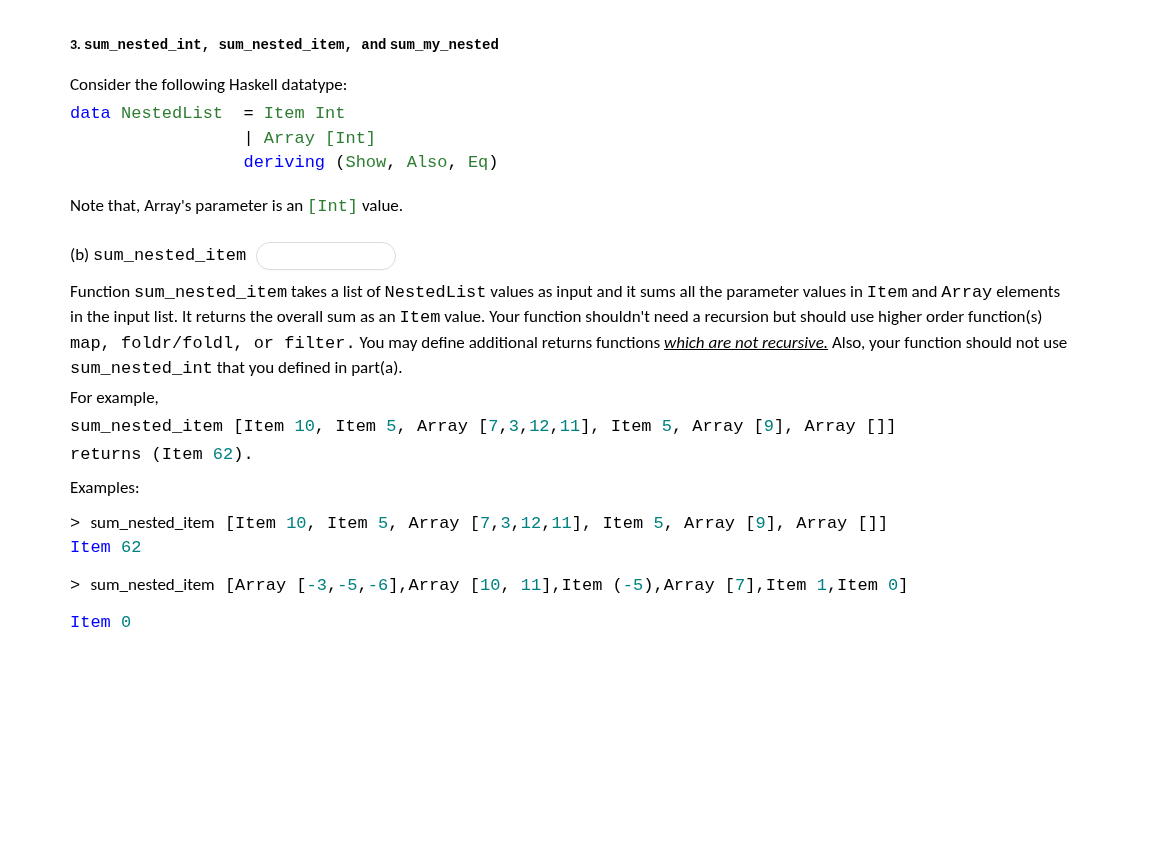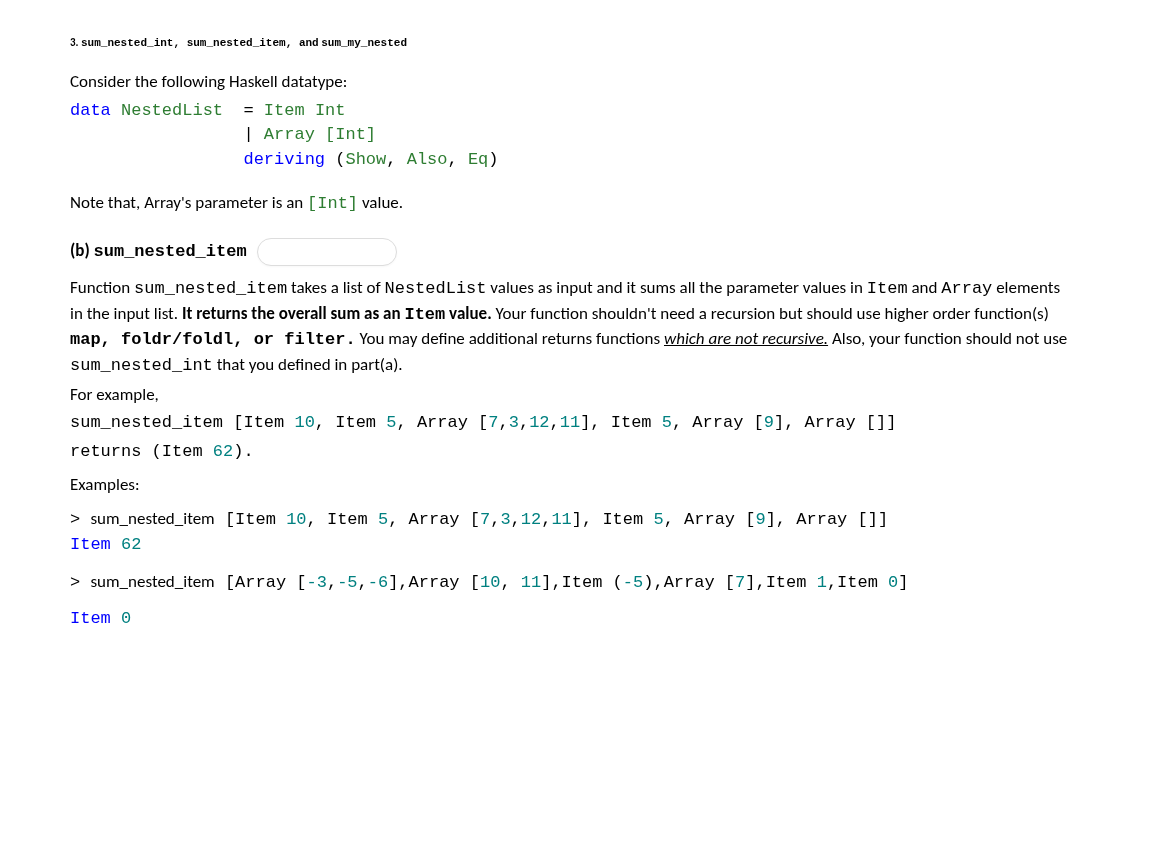--- a/index.html
+++ b/index.html
@@ -7,34 +7,34 @@
       font-family: Calibri, 'Segoe UI', Arial, sans-serif;
       font-size: 17px;
       color: #000;
       background: #fff;
       margin: 0;
       padding: 35px 70px 50px 70px;
       width: 1154px;
       line-height: 1.45;
     }
     .mono { font-family: Consolas, 'Courier New', monospace; }
-    .bold { font-weight: bold; }
+    .bold { font-weight: normal; }
     .heading {
       font-weight: bold;
-      font-size: 11px;
+      font-size: 14px;
       margin-bottom: 18px;
     }
     .code-blue { color: #0000ff; }
     .code-green { color: #2e7d32; }
     .datatype-block {
       margin: 4px 0 18px 0;
       white-space: pre;
     }
     .subheading {
-      font-weight: bold;
+      font-weight: normal;
       margin: 22px 0 10px 0;
       display: flex;
       align-items: center;
       gap: 10px;
     }
     .pill {
       display: inline-block;
       width: 140px;
       height: 28px;
       border: 1px solid #ddd;

